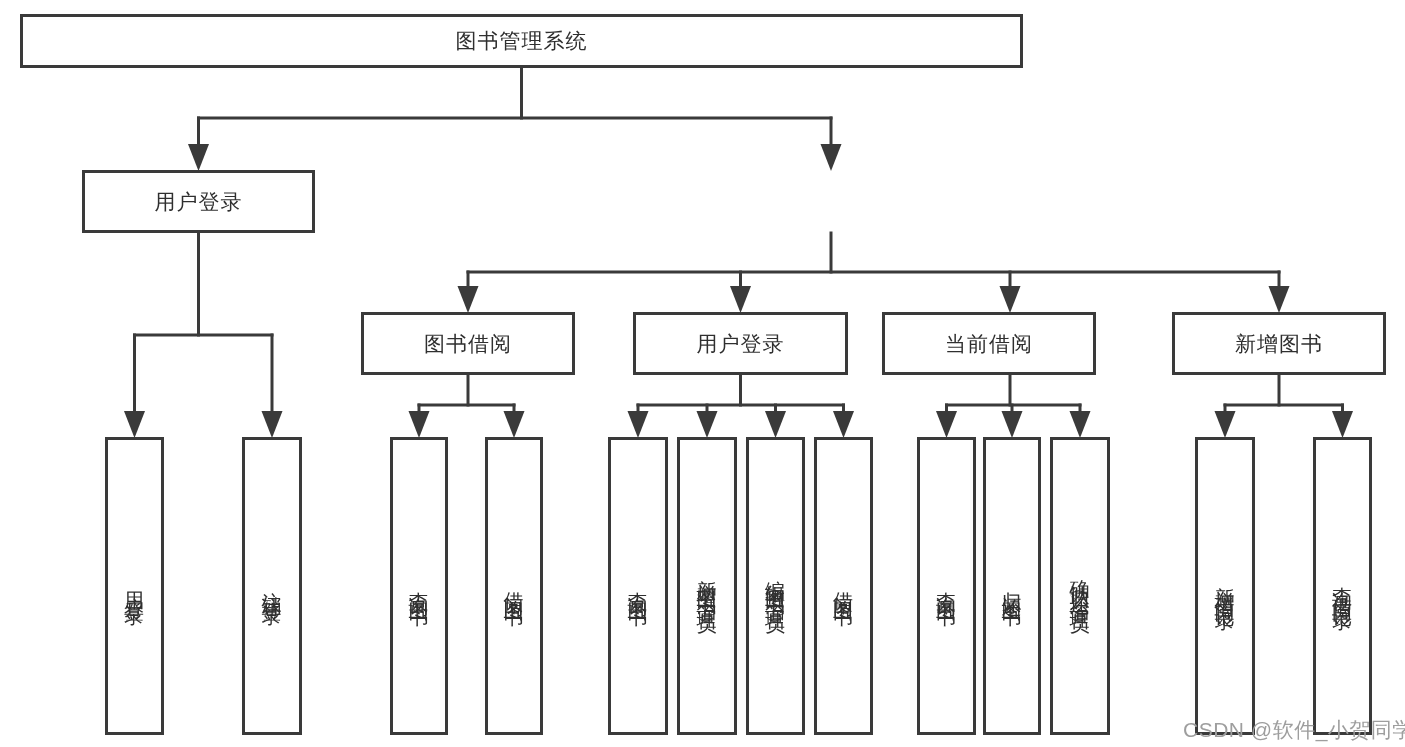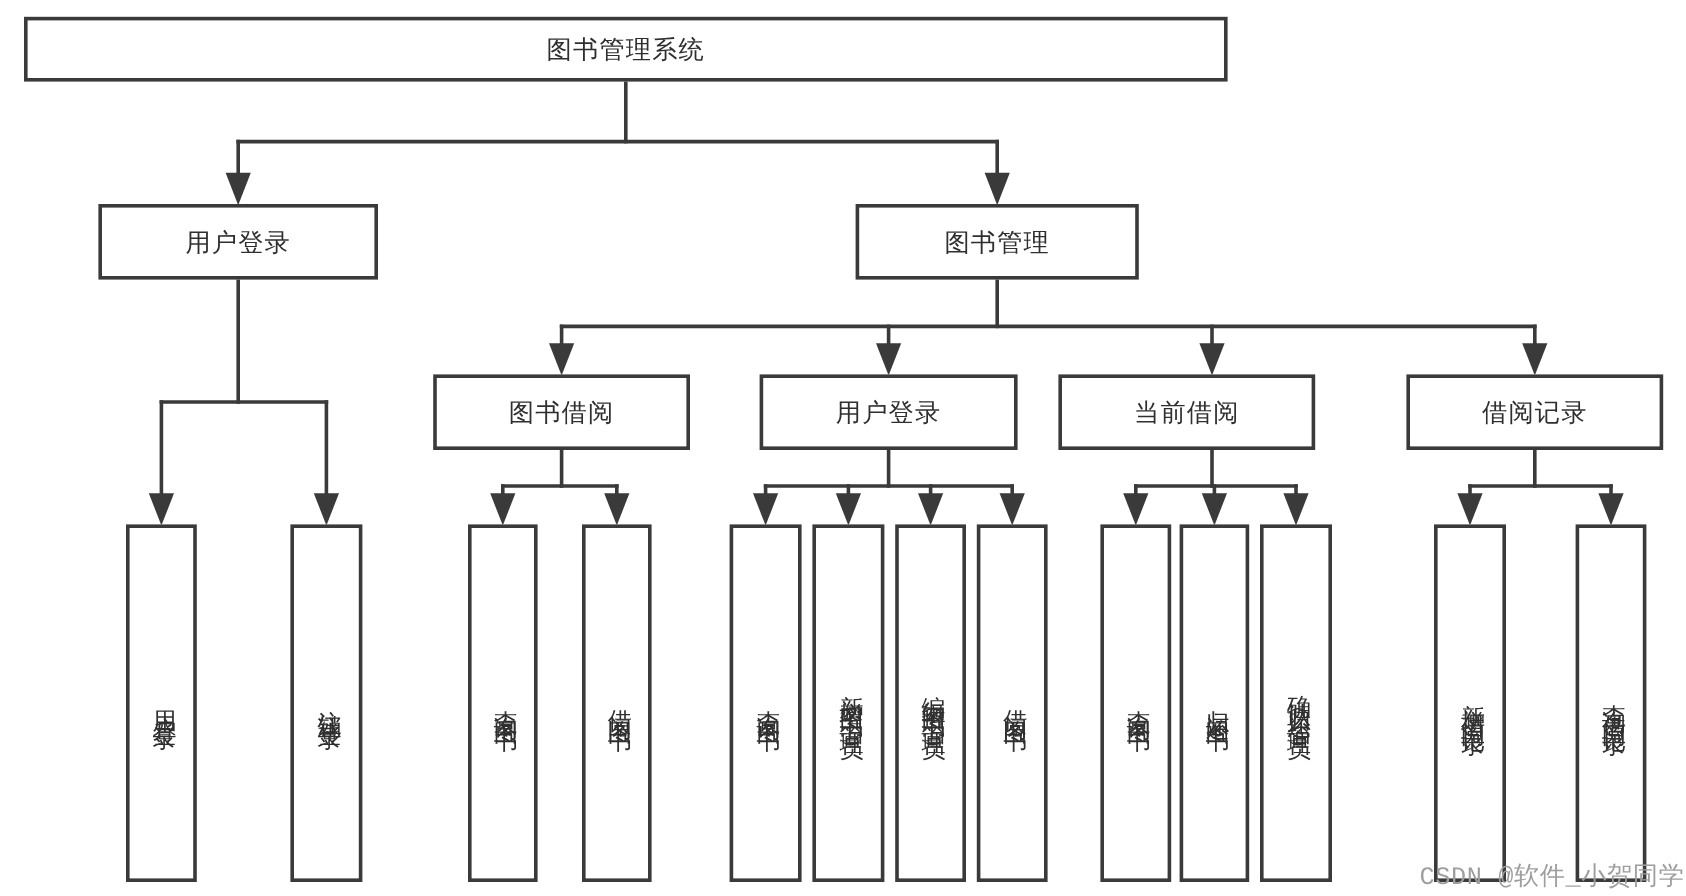--- a/index.html
+++ b/index.html
@@ -7,21 +7,21 @@
     --text:#2f2f2f;
     --watermark:#9e9e9e;
     --bg:#ffffff;
   }
   html,body{margin:0;padding:0;background:var(--bg);}
   .canvas{
     position:relative;
     width:1405px;height:747px;
     background:var(--bg);
     overflow:hidden;
-    font-family:Liberation Mono, monospace;
+    font-family:Liberation Sans, sans-serif;
     color:var(--text);
   }
   #connectors{position:absolute;left:0;top:0;width:1405px;height:747px;}
   .node{
     position:absolute;
     box-sizing:border-box;
     border:3px solid var(--line);
     background:var(--bg);
     display:flex;align-items:center;justify-content:center;
   }
@@ -110,35 +110,32 @@
       <polygon points="1332,411 1353,411 1342.5,438" fill="#3a3a3a"></polygon>
     </svg>
 
   <div class="node hbox" id="box-root" style="left:20px;top:14px;width:1003px;height:54px">
     <span class="hlabel">图书管理系统</span>
   </div>
 
   <div class="node hbox" id="box-l2a" style="left:82px;top:170px;width:233px;height:63px">
     <span class="hlabel">用户登录</span>
   </div>
-  <div class="node hbox" id="box-l2b" style="left:713px;top:170px;width:236px;height:63px">
-    <span class="hlabel">图书管理</span>
-  </div>
 
   <div class="node hbox" id="box-l3a" style="left:361px;top:312px;width:214px;height:63px">
     <span class="hlabel">图书借阅</span>
   </div>
   <div class="node hbox" id="box-l3b" style="left:633px;top:312px;width:215px;height:63px">
     <span class="hlabel">用户登录</span>
   </div>
   <div class="node hbox" id="box-l3c" style="left:882px;top:312px;width:214px;height:63px">
     <span class="hlabel">当前借阅</span>
   </div>
   <div class="node hbox" id="box-l3d" style="left:1172px;top:312px;width:214px;height:63px">
-    <span class="hlabel">借阅记录</span>
+    <span class="hlabel">新增图书</span>
   </div>
 
   <div class="node vbox" id="box-a1" style="left:105px;top:437px;width:59px;height:298px">
     <span class="vlabel">用户登录</span>
   </div>
   <div class="node vbox" id="box-a2" style="left:242px;top:437px;width:60px;height:298px">
     <span class="vlabel">注销登录</span>
   </div>
 
   <div class="node vbox" id="box-b1" style="left:390px;top:437px;width:58px;height:298px">

